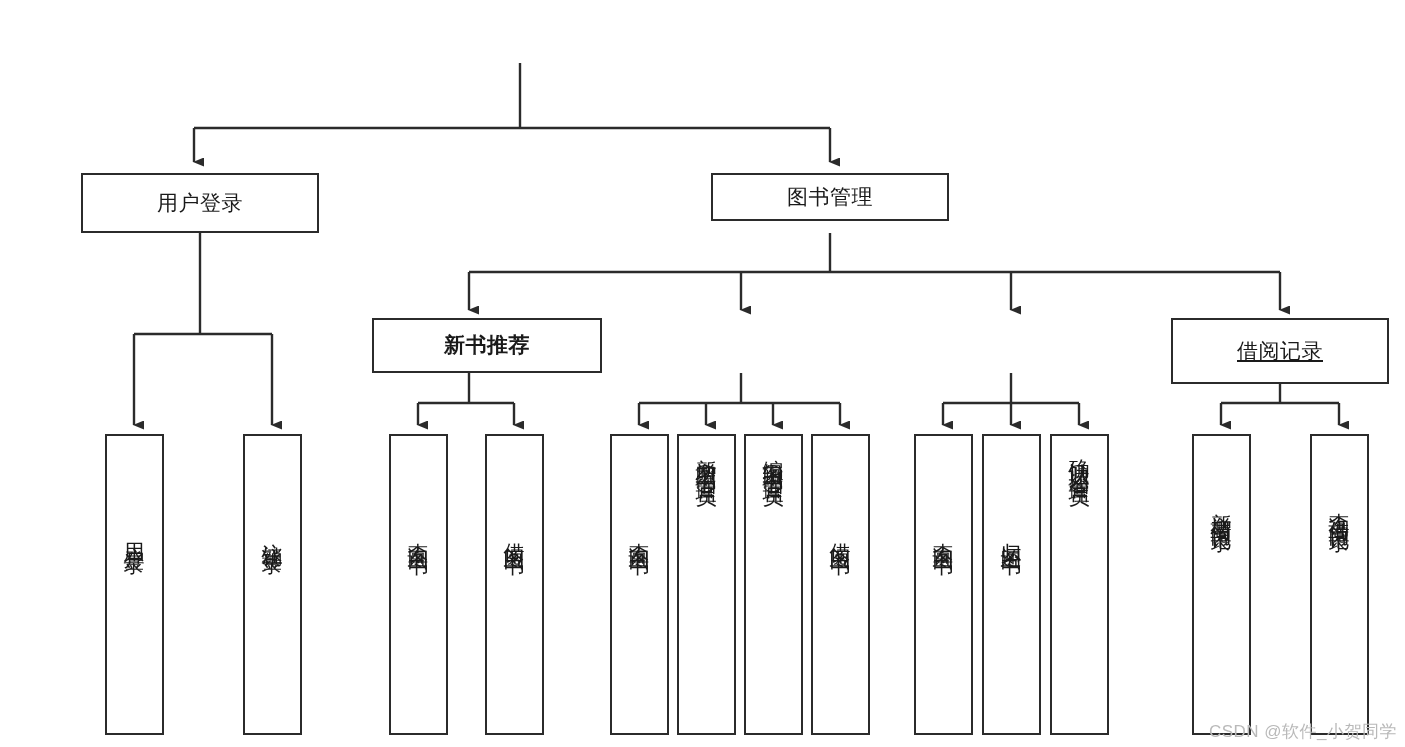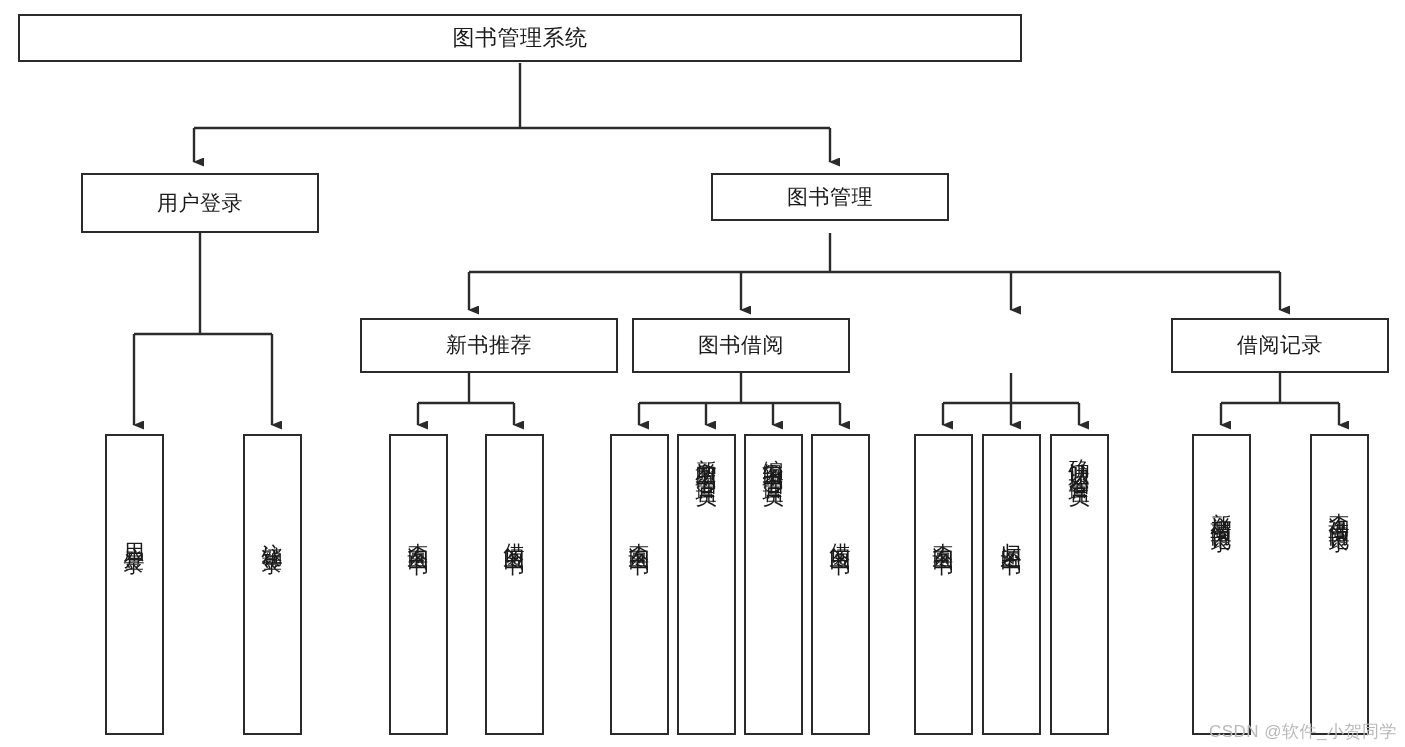--- a/index.html
+++ b/index.html
@@ -135,38 +135,32 @@
     </g>
 
     <g stroke="#2b2b2b" stroke-width="2.4" fill="none">
       <path d="M1280,373 L1280,403"></path>
       <path d="M1221,403 L1339,403"></path>
       <path d="M1221,403 L1221,425" marker-end="url(#arrow)"></path>
       <path d="M1339,403 L1339,425" marker-end="url(#arrow)"></path>
     </g>
   </svg>
 
-  <div class="node root" style="left:18px; top:14px; width:1004px; height:48px;">
-    <span class="label">图书管理系统</span>
-  </div>
 
   <div class="node" style="left:81px; top:173px; width:238px; height:60px;">
     <span class="label">用户登录</span>
   </div>
   <div class="node" style="left:711px; top:173px; width:238px; height:48px;">
     <span class="label">图书管理</span>
   </div>
 
-  <div class="node" style="left:360px; top:318px; width:258px; height:55px;">
+  <div class="node" style="left:372px; top:318px; width:230px; height:55px;font-weight:bold;">
     <span class="label">新书推荐</span>
   </div>
-  <div class="node" style="left:632px; top:318px; width:218px; height:55px;">
-    <span class="label">图书借阅</span>
-  </div>
-  <div class="node" style="left:1171px; top:318px; width:218px; height:55px;">
+  <div class="node" style="left:1171px; top:318px; width:218px; height:66px;text-decoration:underline;">
     <span class="label">借阅记录</span>
   </div>
 
   <div class="node leaf mid" style="left:105px; top:434px; width:59px; height:301px;">
     <span class="label">用户登录</span>
   </div>
   <div class="node leaf mid" style="left:243px; top:434px; width:59px; height:301px;">
     <span class="label">注销登录</span>
   </div>
 

